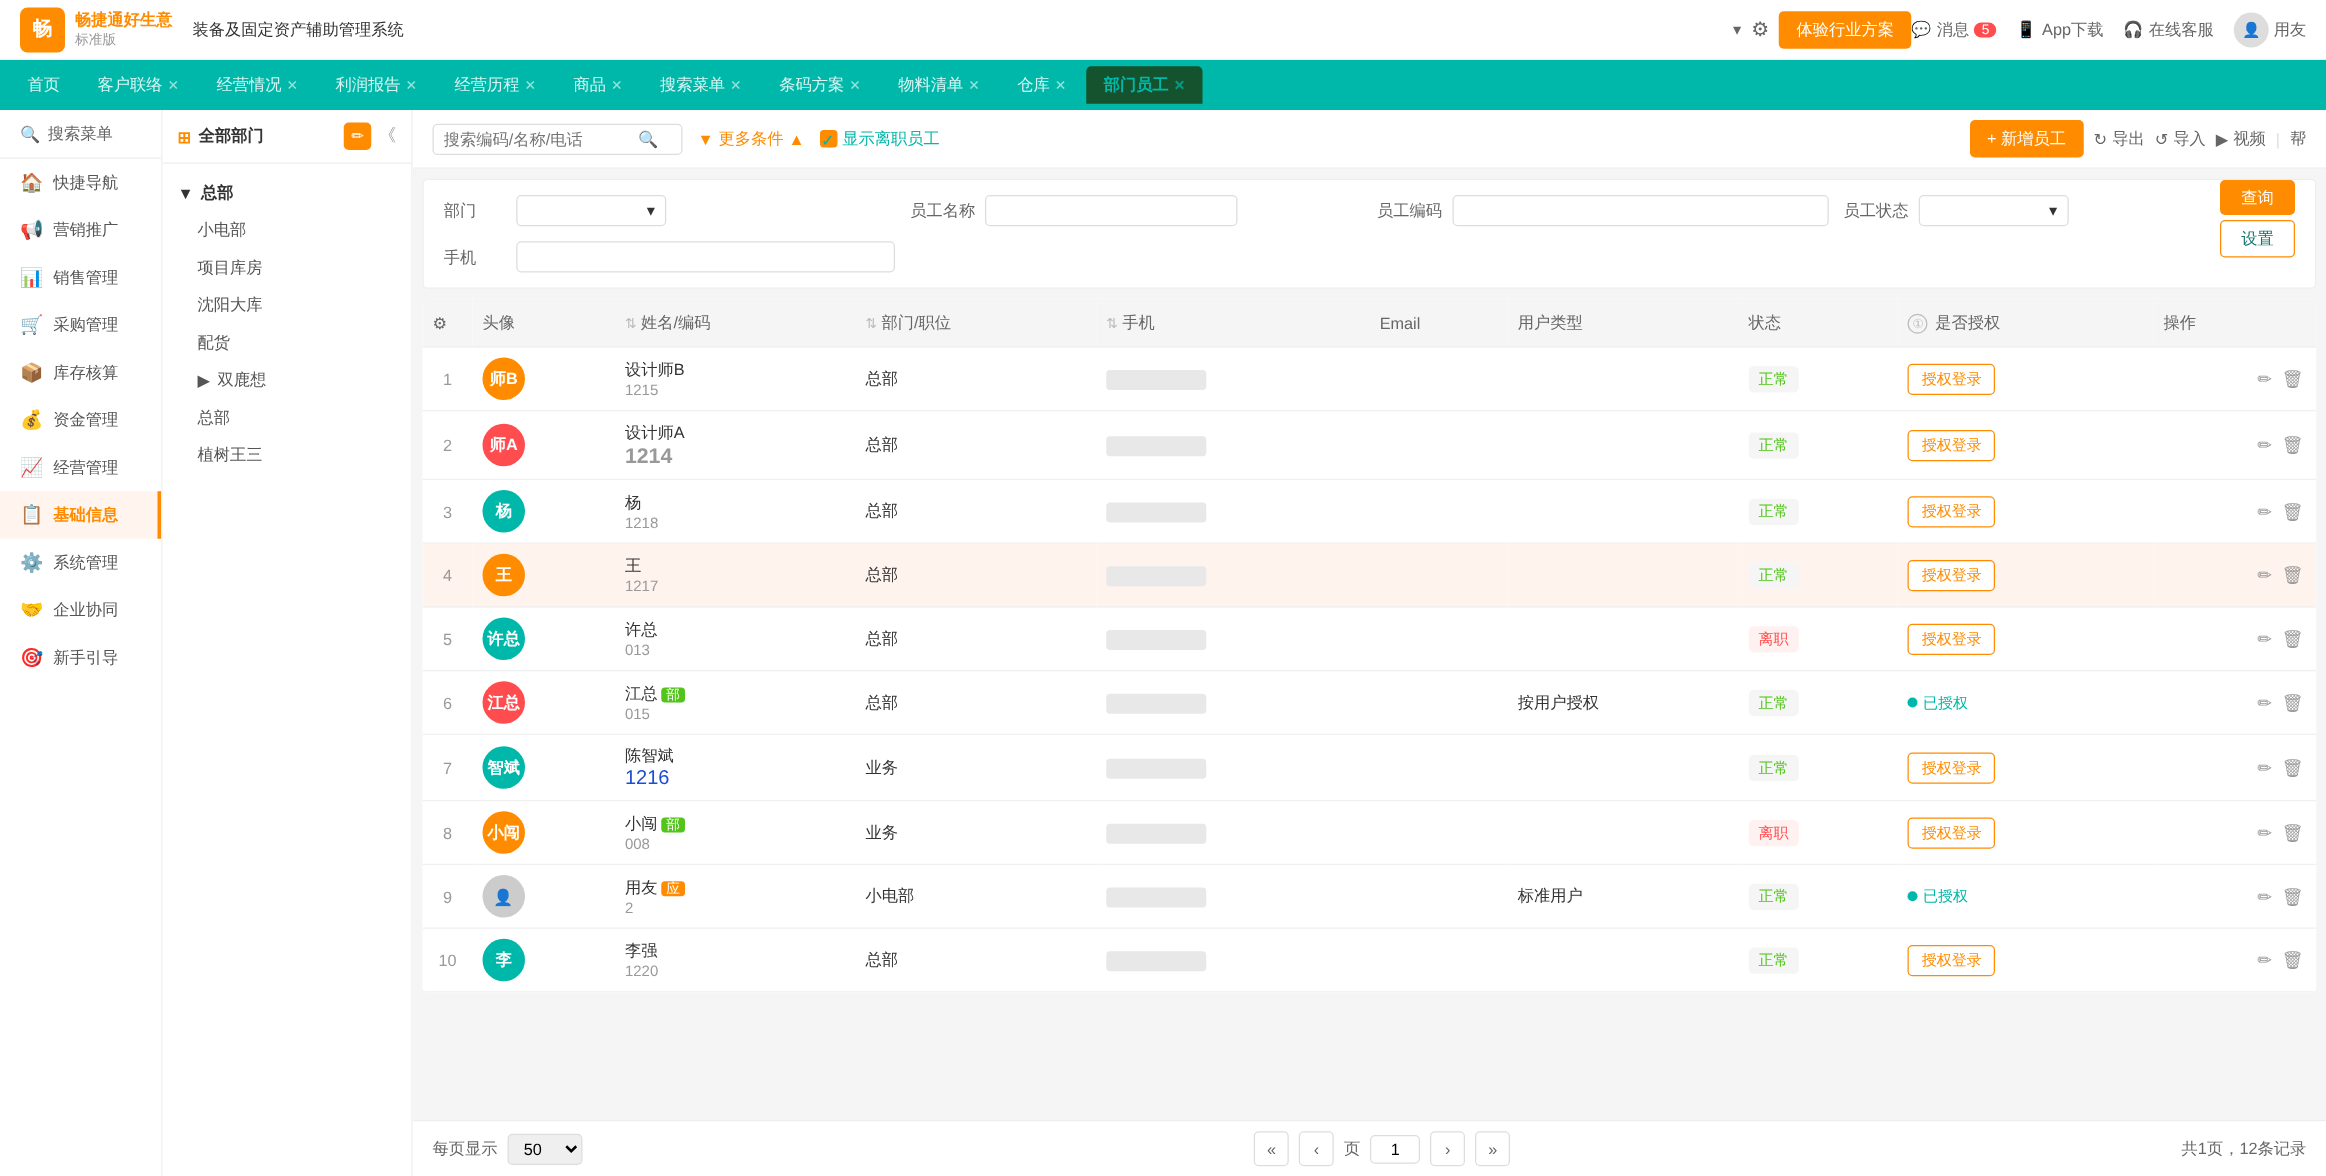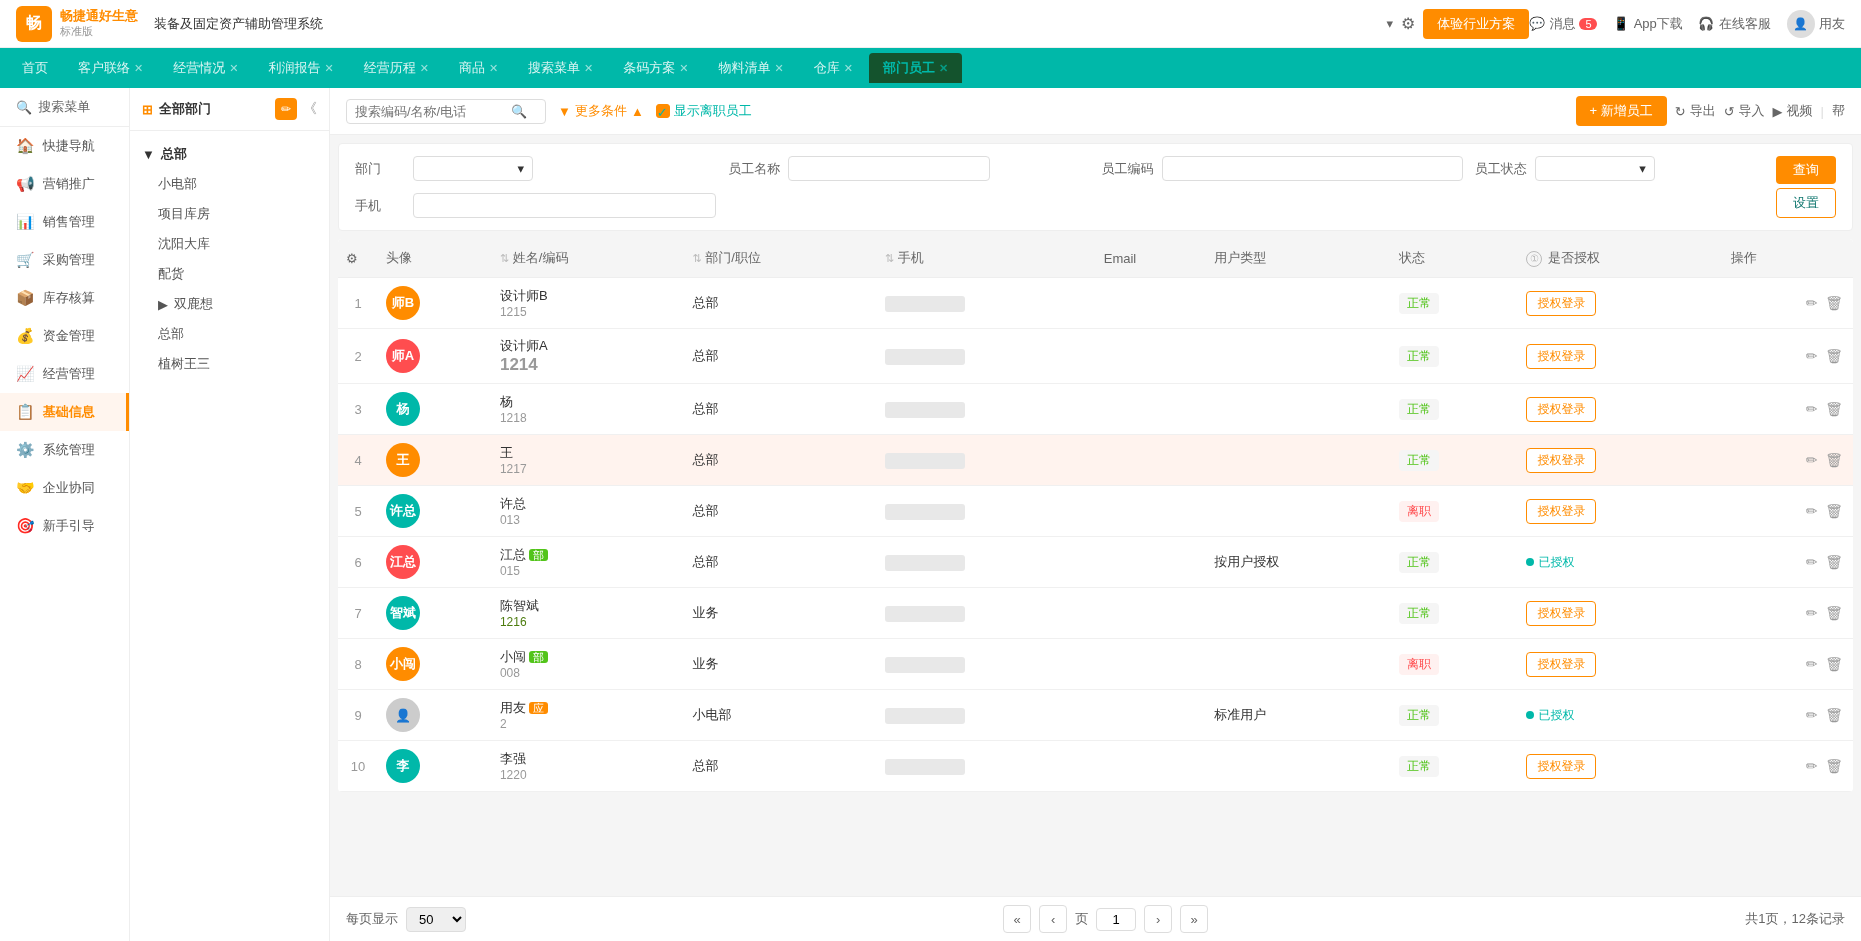--- a/index.html
+++ b/index.html
@@ -67,21 +67,21 @@
     .toolbar-right { margin-left: auto; display: flex; align-items: center; gap: 8px; }
     .add-emp-btn { background: #ff8c00; color: #fff; border: none; border-radius: 4px; padding: 6px 14px; cursor: pointer; font-size: 13px; }
     .icon-btn { background: none; border: none; cursor: pointer; color: #666; font-size: 13px; display: flex; align-items: center; gap: 4px; }
 
     
     .filter-form { background: #fff; padding: 12px 16px; border: 1px solid #eee; margin: 8px 8px 0; border-radius: 4px; display: grid; grid-template-columns: 1fr 1fr 1fr 1fr; gap: 12px; position: relative; }
     .filter-row { display: flex; align-items: center; gap: 8px; }
     .filter-label { color: #666; font-size: 13px; white-space: nowrap; min-width: 50px; }
     .filter-select { border: 1px solid #ddd; border-radius: 4px; padding: 4px 8px; font-size: 13px; color: #333; background: #fff; min-width: 120px; display: flex; align-items: center; justify-content: space-between; cursor: pointer; gap: 8px; }
     .filter-input { border: 1px solid #ddd; border-radius: 4px; padding: 4px 8px; font-size: 13px; color: #333; flex: 1; outline: none; }
-    .filter-actions { position: absolute; right: 16px; top: 12px; display: flex; flex-direction: column; gap: 4px; }
+    .filter-actions { position: absolute; right: 16px; top: 0; display: flex; flex-direction: column; gap: 4px; }
     .query-btn { background: #ff8c00; color: #fff; border: none; border-radius: 4px; padding: 5px 16px; cursor: pointer; font-size: 13px; }
     .set-btn { background: #fff; color: #0f766e; border: 1px solid #ff8c00; border-radius: 4px; padding: 5px 16px; cursor: pointer; font-size: 13px; }
 
     
     .table-wrap { flex: 1; overflow-y: auto; padding: 8px; }
     .emp-table { width: 100%; background: #fff; border-collapse: collapse; border-radius: 4px; overflow: hidden; }
     .emp-table th { background: #f5f5f5; padding: 10px 8px; text-align: left; font-weight: normal; color: #666; font-size: 13px; border-bottom: 1px solid #eee; white-space: nowrap; }
     .emp-table td { padding: 8px 8px; font-size: 13px; color: #333; border-bottom: 1px solid #f0f0f0; vertical-align: middle; }
     .emp-table tr.highlighted { background: #fff3ee; }
     .avatar-circle { width: 34px; height: 34px; border-radius: 50%; display: flex; align-items: center; justify-content: center; color: #fff; font-size: 13px; font-weight: bold; flex-shrink: 0; }
@@ -538,21 +538,21 @@
   </tr>
                 <tr>
     <td style="text-align:center;color:#999;">7</td>
     <td>
       <div class="avatar-circle" style="background:#00b8a9;">
         智斌
       </div>
     </td>
     <td>
       <div>陈智斌</div>
-      <div style="color:#4d7c0f;font-size:12px;">1216</div>
+      <div style="color:#1d4ed8;font-size:16px;">1216</div>
     </td>
     <td>业务</td>
     <td>
       <span class="phone-blur">&nbsp;&nbsp;&nbsp;&nbsp;&nbsp;&nbsp;&nbsp;&nbsp;&nbsp;&nbsp;</span>
     </td>
     <td></td>
     <td></td>
     <td><span class="status-normal">正常</span></td>
     <td><button class="auth-btn">授权登录</button></td>
     <td style="text-align:right;">

